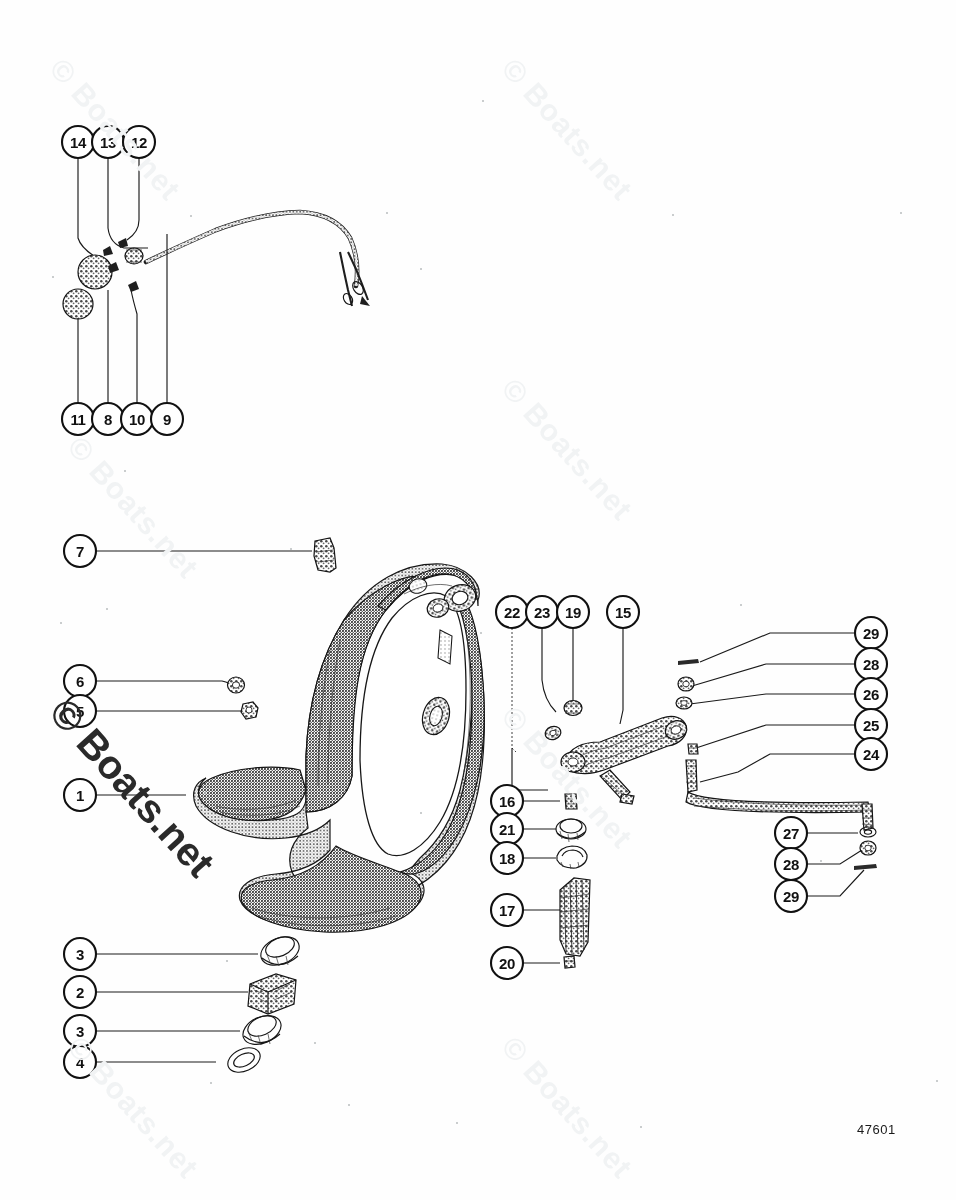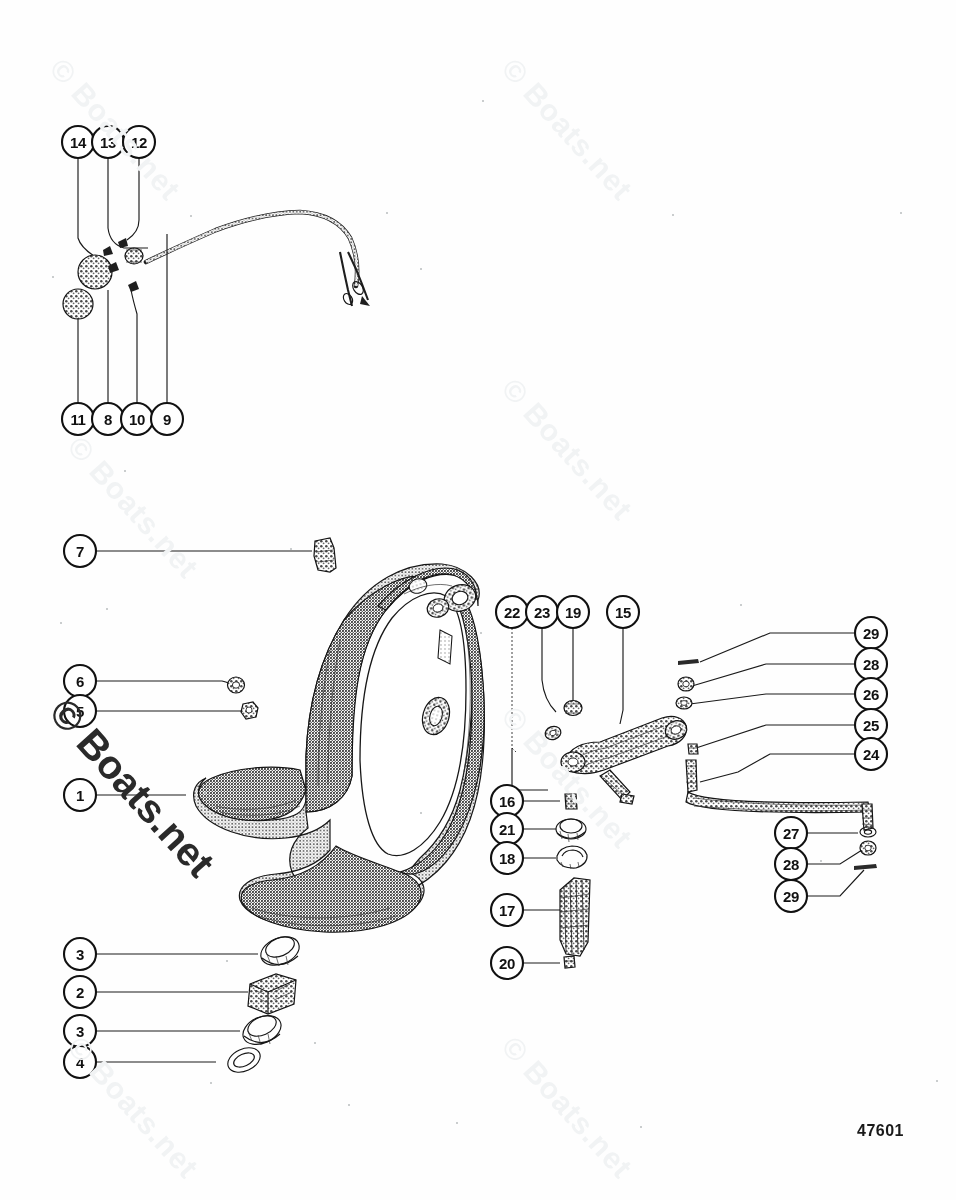--- a/index.html
+++ b/index.html
@@ -75,22 +75,22 @@
     fill: url(#halftoneCoarse);
   }
   .hatch-line {
     stroke: #333;
     stroke-width: 0.7;
     fill: none;
   }
   .sheet-number {
     position: absolute;
     font-family: "Liberation Sans", sans-serif;
-    font-size: 16px;
-    font-weight: bold;
+    font-size: 13px;
+    font-weight: normal;
     color: #1a1a1a;
     letter-spacing: 0.5px;
   }
   .wm {
     position: absolute;
     font-family: "Liberation Sans", sans-serif;
     font-weight: bold;
     white-space: nowrap;
     pointer-events: none;
     transform-origin: left top;

